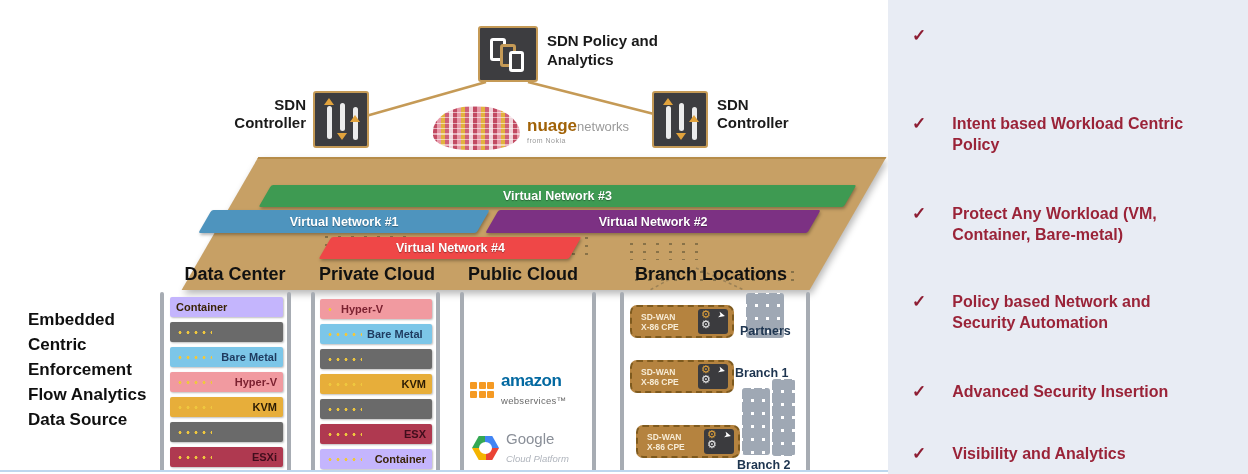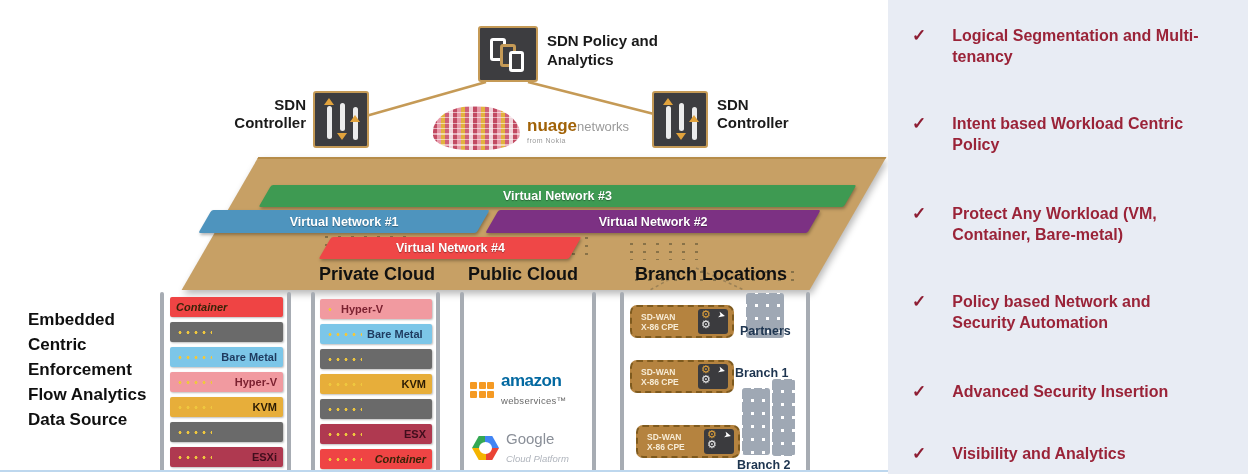--- a/index.html
+++ b/index.html
@@ -75,21 +75,21 @@
   .stack { position:absolute; top:297px; width:113px; z-index:3; }
   .stack-dc { left:170px; }
   .stack-pc { left:320px; top:299px; width:112px; }
   .bar { height:20px; margin-bottom:5px; border-radius:2px; display:flex; align-items:center;
          justify-content:space-between; padding:0 6px; box-shadow:1px 1px 2px rgba(0,0,0,.25); }
   .bar.left { justify-content:flex-start; gap:5px; }
   .bar-label { font-size:11px; font-weight:bold; white-space:nowrap; }
   .dots { height:5px; width:36px; flex:0 0 auto;
     background-image:radial-gradient(circle, #EFC73E 1.4px, transparent 1.6px); background-size:8px 5px; background-position:0 50%; background-repeat:repeat-x; }
   .dots.short { width:10px; }
-  .bg-tan  { background:#ef4444;font-style:italic; } .tx-tan  { color:#3A2408; }
+  .bg-tan  { background:#c4b5fd; } .tx-tan  { color:#3A2408; }
   .bg-gray { background:#6A6A6A; }
   .bg-blue { background:#7CC6E8; } .tx-blue { color:#1E3A5F; }
   .bg-pink { background:#F19AA0; } .tx-pink { color:#7B2130; }
   .bg-gold { background:#E7AE3A; } .tx-gold { color:#2B1B04; }
   .bg-red  { background:#AF3950; } .tx-red  { color:#400D1C; }
 
   
   .provider { position:absolute; z-index:3; display:flex; align-items:center; gap:7px; }
   .azure { left:478px; top:318px; }
   .azure-grid { display:grid; grid-template-columns:8px 8px; grid-template-rows:8px 8px; gap:1.5px; }
@@ -201,20 +201,21 @@
   <div class="vn vn1">
       <span>Virtual Network #1</span>
     </div>
   <div class="vn vn2">
       <span>Virtual Network #2</span>
     </div>
   <div class="vn vn4">
       <span>Virtual Network #4</span>
     </div>
 
+  <div class="col-header h-dc">Data Center</div>
   <div class="col-header h-pc">Private Cloud</div>
   <div class="col-header h-pub">Public Cloud</div>
   <div class="col-header h-br">Branch Locations</div>
 
   <div class="rail" style="left:160px;"></div>
   <div class="rail" style="left:287px;"></div>
   <div class="rail" style="left:311px;"></div>
   <div class="rail" style="left:436px;"></div>
   <div class="rail" style="left:460px;"></div>
   <div class="rail" style="left:592px;"></div>
@@ -334,21 +335,20 @@
     <div>Enforcement</div>
     <div>Flow Analytics</div>
     <div>Data Source</div>
   </div>
 
   <div class="bottom-line"></div>
 
   <div class="right-panel">
     <div class="check-item ci0">
       <span class="check-mark">✓</span>
-      <span class="check-text">Logical Segmentation and Multi-tenancy</span>
     </div>
     <div class="check-item ci1">
       <span class="check-mark">✓</span>
       <span class="check-text">Intent based Workload Centric Policy</span>
     </div>
     <div class="check-item ci2">
       <span class="check-mark">✓</span>
       <span class="check-text">Protect Any Workload (VM, Container, Bare-metal)</span>
     </div>
     <div class="check-item ci3">

